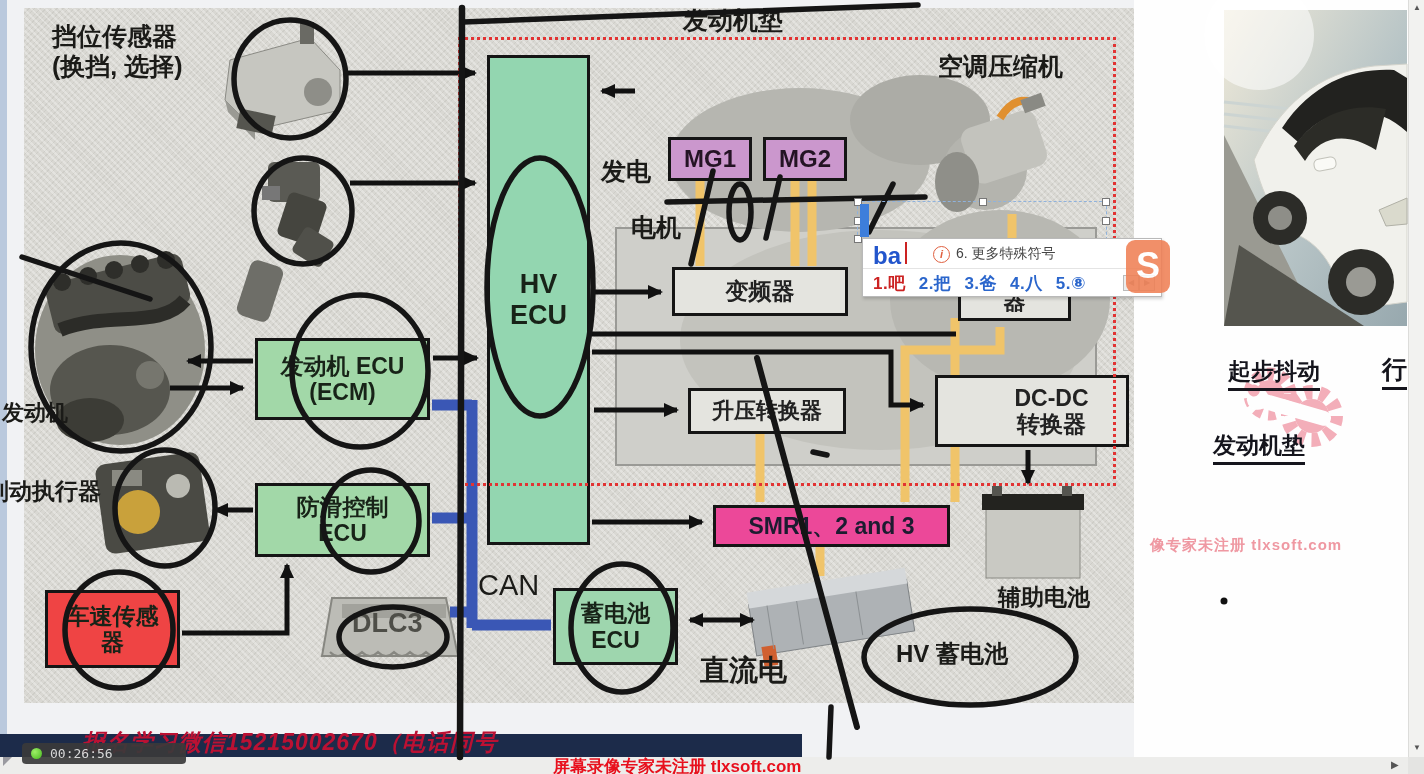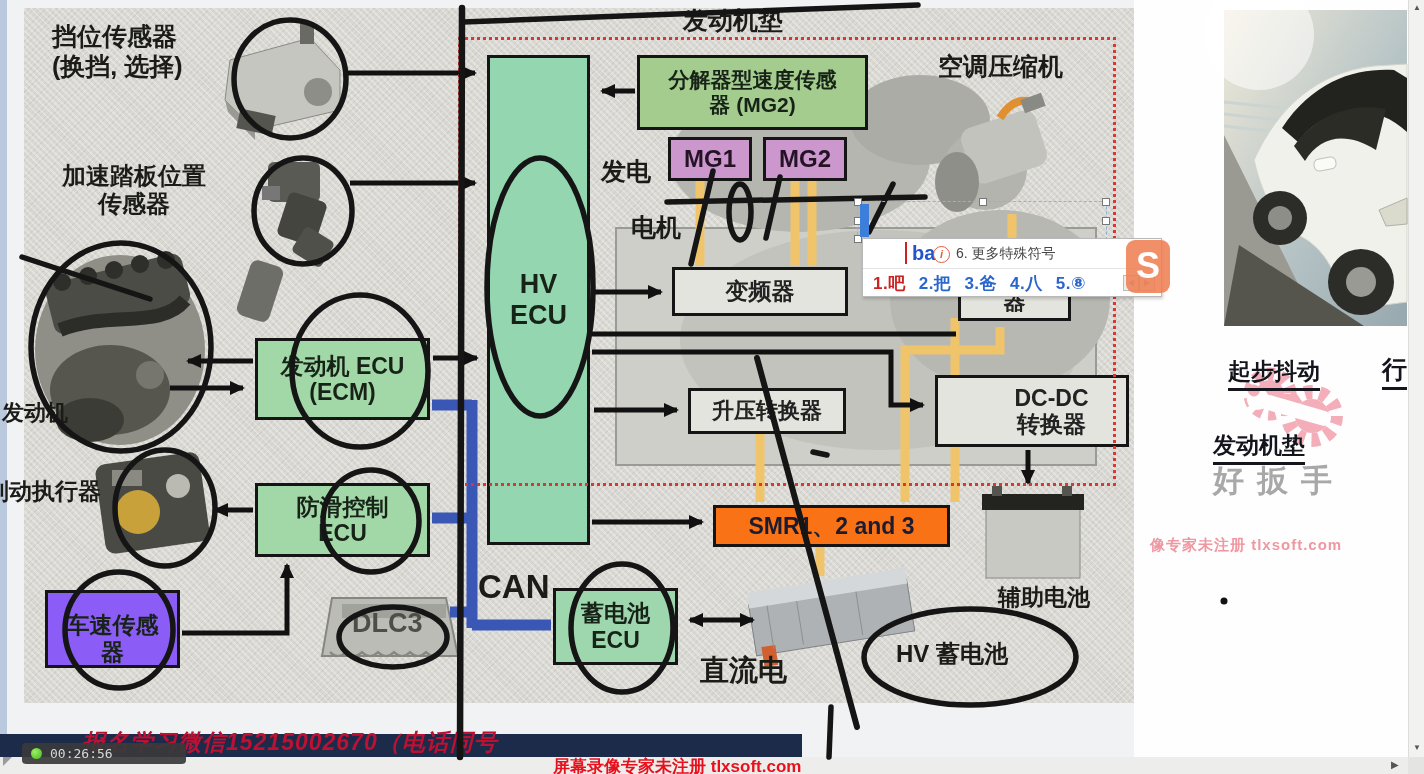--- a/index.html
+++ b/index.html
@@ -20,21 +20,21 @@
   
   #reddash{left:458px;top:37px;width:652px;height:443px;border:3px dotted #e23333;z-index:5;}
   
   #selframe{left:857px;top:201px;width:248px;height:37px;border:1px dashed #8fb2dc;z-index:28;}
   .handle{position:absolute;width:6px;height:6px;background:#fff;border:1px solid #777;}
   #caret{left:860px;top:204px;width:9px;height:33px;background:#3d7edb;z-index:28;}
   
   #ime{left:862px;top:238px;width:298px;height:57px;background:#fff;border:1px solid #b9b9b9;
        box-shadow:1px 2px 3px rgba(0,0,0,.18);z-index:30;font-weight:700;}
   #ime .row1{position:absolute;left:0;top:0;right:0;height:29px;border-bottom:1px solid #e4e4e4;}
-  #imeInput{position:absolute;left:10px;top:3px;font-size:20px;color:#2255cc;margin-left:39px;}
+  #imeInput{position:absolute;left:10px;top:3px;font-size:24px;color:#2255cc;}
   #imeCaret{position:absolute;left:42px;top:3px;width:2px;height:22px;background:#cc2222;}
   #imeInfoIcon{position:absolute;left:70px;top:7px;width:15px;height:15px;border:1.5px solid #e06040;
       border-radius:50%;color:#e06040;font-size:11px;line-height:15px;text-align:center;font-style:italic;}
   #imeInfo{position:absolute;left:93px;top:6px;font-size:14px;color:#444;font-weight:400;}
   #ime .row2{position:absolute;left:10px;top:33px;font-size:17px;color:#2b66cc;letter-spacing:.5px;}
   #ime .row2 span{margin-right:13px;cursor:default;}
   #ime .row2 .first{color:#cc2222;}
   .imenav{position:absolute;top:36px;width:14px;height:14px;background:#ececec;border:1px solid #bbb;
       font-size:8px;color:#999;text-align:center;line-height:13px;}
   #sogou{left:1126px;top:240px;width:44px;height:53px;background:#f08055;border-radius:9px;opacity:.88;
@@ -194,46 +194,42 @@
       <path d="M253,510 H215" marker-end="url(#ah)"></path>
     </g>
   </svg>
 
   <div class="abs box" style="left:487px;top:55px;width:97px;height:484px;background:#93d6b0;font-size:27px;"><span>HV
 ECU</span></div>
   <div class="abs box" style="left:255px;top:338px;width:169px;height:76px;background:#a2d8a8;font-size:23px;"><span>发动机 ECU
 (ECM)</span></div>
   <div class="abs box" style="left:255px;top:483px;width:169px;height:68px;background:#a2d8a8;font-size:23px;"><span>防滑控制
 ECU</span></div>
-  <div class="abs box" style="left:45px;top:590px;width:129px;height:72px;background:#8b5cf6;font-size:23px;align-items:flex-end;"><span>车速传感
+  <div class="abs box" style="left:45px;top:590px;width:129px;height:72px;background:#ef4444;font-size:23px;"><span>车速传感
 器</span></div>
-  <div class="abs box" style="left:637px;top:55px;width:225px;height:69px;background:#a4cc8e;font-size:21px;"><span>分解器型速度传感
-器 (MG2)</span></div>
   <div class="abs box" style="left:668px;top:137px;width:78px;height:38px;background:#cb97cd;font-size:24px;color:#241324;"><span>MG1</span></div>
   <div class="abs box" style="left:763px;top:137px;width:78px;height:38px;background:#cb97cd;font-size:24px;color:#241324;"><span>MG2</span></div>
   <div class="abs box graybox" style="left:688px;top:388px;width:152px;height:40px;font-size:22px;color:#222;"><span>升压转换器</span></div>
   <div class="abs box graybox" style="left:672px;top:267px;width:170px;height:43px;font-size:23px;color:#222;"><span>变频器</span></div>
   <div class="abs box graybox" style="left:958px;top:255px;width:113px;height:66px;font-size:22px;color:#222;align-items:flex-end;padding-bottom:4px;box-sizing:border-box;"><span>器</span></div>
   <div class="abs box graybox" style="left:935px;top:375px;width:149px;height:66px;font-size:23px;color:#222;padding-left:39px;"><span>DC-DC
 转换器</span></div>
-  <div class="abs box" style="left:713px;top:505px;width:231px;height:36px;background:#f97316;font-size:23px;color:#1c1c30;"><span>SMR1、2 and 3</span></div>
+  <div class="abs box" style="left:713px;top:505px;width:231px;height:36px;background:#ec4899;font-size:23px;color:#1c1c30;"><span>SMR1、2 and 3</span></div>
   <div class="abs box" style="left:553px;top:588px;width:119px;height:71px;background:#9ed6ae;font-size:23px;"><span>蓄电池
 ECU</span></div>
 
   <div class="abs dlabel" style="left:52px;top:22px;font-size:25px;">挡位传感器
 (换挡, 选择)</div>
-  <div class="abs dlabel" style="left:62px;top:162px;font-size:24px;text-align:center;">加速踏板位置
-传感器</div>
   <div class="abs dlabel" style="left:2px;top:400px;font-size:22px;">发动机</div>
   <div class="abs dlabel" style="left:-14px;top:478px;font-size:23px;">制动执行器</div>
   <div class="abs dlabel" style="left:683px;top:6px;font-size:25px;">发动机垫</div>
   <div class="abs dlabel" style="left:938px;top:52px;font-size:25px;">空调压缩机</div>
   <div class="abs dlabel" style="left:601px;top:157px;font-size:25px;font-weight:900;">发电</div>
   <div class="abs dlabel" style="left:631px;top:213px;font-size:25px;font-weight:900;">电机</div>
-  <div class="abs dlabel" style="left:478px;top:568px;font-size:33px;font-weight:700;">CAN</div>
+  <div class="abs dlabel" style="left:478px;top:568px;font-size:29px;font-weight:400;">CAN</div>
   <div class="abs dlabel" style="left:352px;top:608px;font-size:27px;color:#4e4e48;">DLC3</div>
   <div class="abs dlabel" style="left:998px;top:584px;font-size:23px;">辅助电池</div>
   <div class="abs dlabel" style="left:896px;top:640px;font-size:24px;">HV 蓄电池</div>
   <div class="abs dlabel" style="left:700px;top:653px;font-size:29px;font-weight:900;">直流电</div>
 
   <div class="abs" id="reddash"></div>
 
   <svg class="layer" width="1424" height="774" style="z-index:26">
     <g stroke="#151515" stroke-width="5.5" fill="none" stroke-linecap="round">
       <ellipse cx="290" cy="79" rx="56" ry="59"></ellipse>
@@ -327,21 +323,20 @@
       <g transform="rotate(16 55 42)">
         <rect x="14" y="34" width="80" height="15" rx="7" fill="#fff"></rect>
         <circle cx="18" cy="41" r="11" fill="#fff"></circle>
         <circle cx="12" cy="34" r="6" fill="#f2a6b2"></circle>
       </g>
     </g>
   </svg>
   <div class="abs rtext underl" style="left:1228px;top:356px;font-size:23px;z-index:6;">起步抖动</div>
   <div class="abs rtext underl" style="left:1382px;top:353px;font-size:25px;z-index:6;">行</div>
   <div class="abs rtext underl" style="left:1213px;top:430px;font-size:23px;z-index:6;">发动机垫</div>
-  <div class="abs" id="brand" style="left:1213px;top:460px;">好扳手</div>
   <div class="abs" id="regmark" style="left:1150px;top:500px;margin-top:36px;">像专家未注册 tlxsoft.com</div>
 
   <div class="abs" id="navybar"></div>
   <div class="abs" id="footstrip"></div>
   <div class="abs" id="adtext">报名学习微信15215002670（电话同号</div>
   <div class="abs" id="rectext">屏幕录像专家未注册 tlxsoft.com</div>
   <div class="abs" id="timechip">
     <div id="timedot"></div>
     <div id="timetext">00:26:56</div>
   </div>

